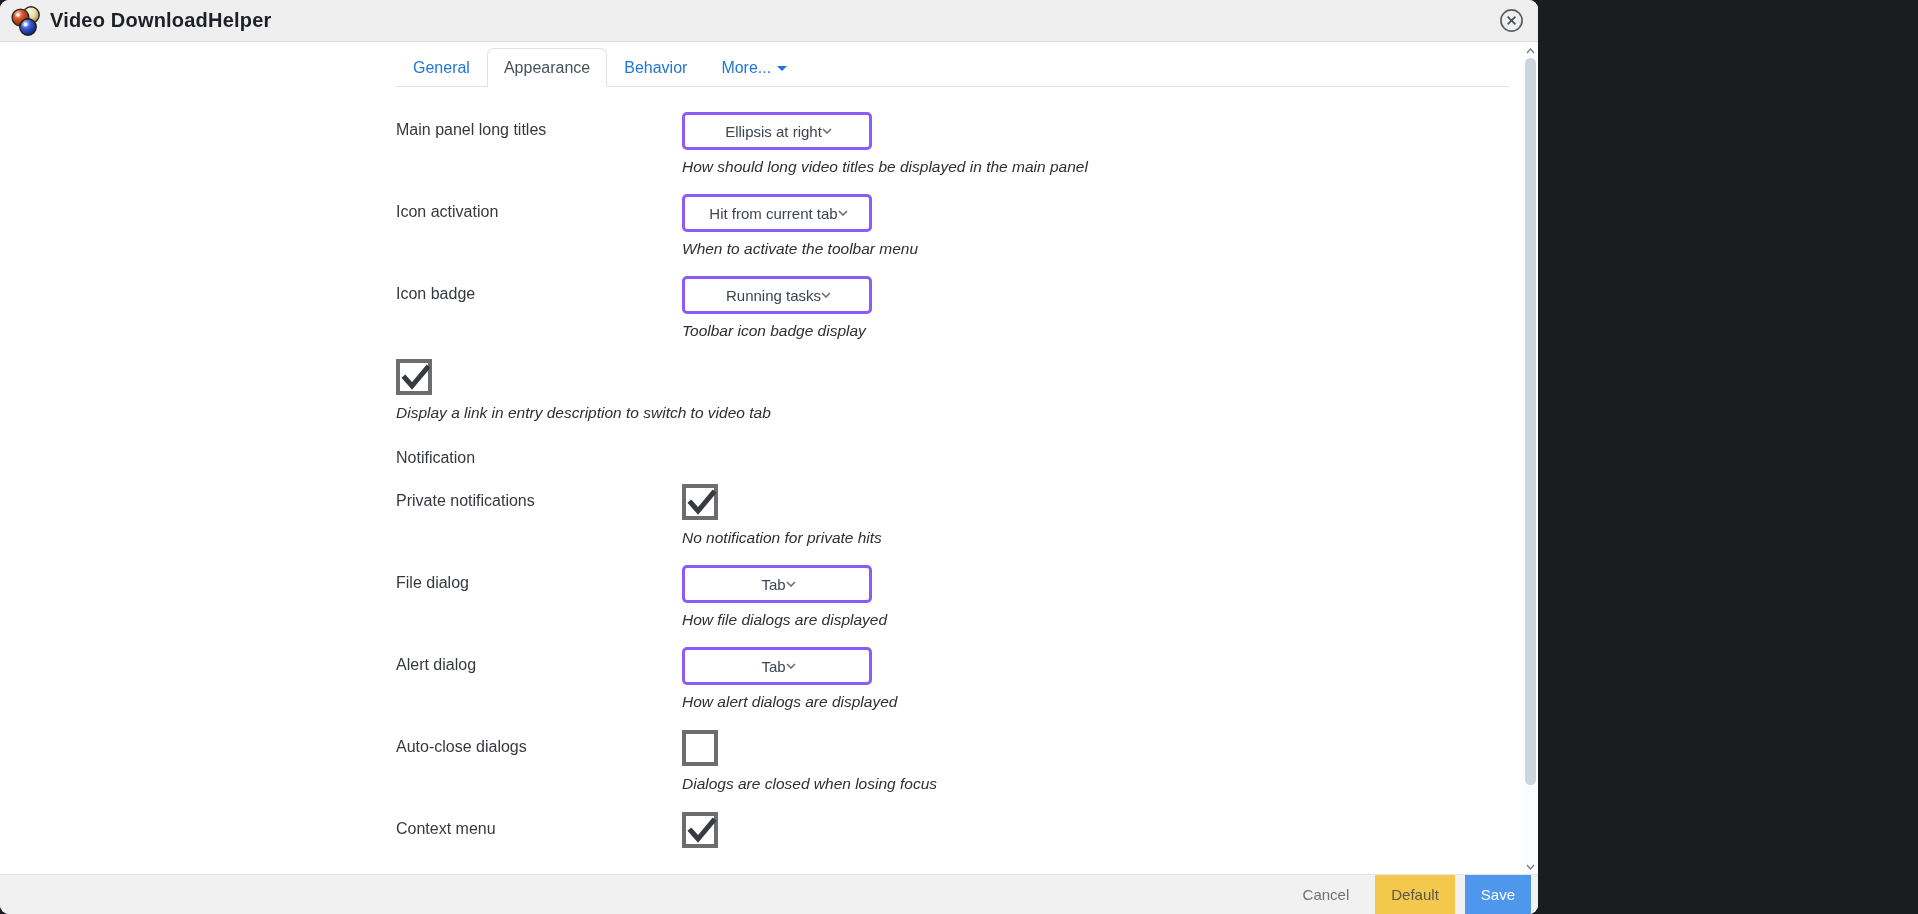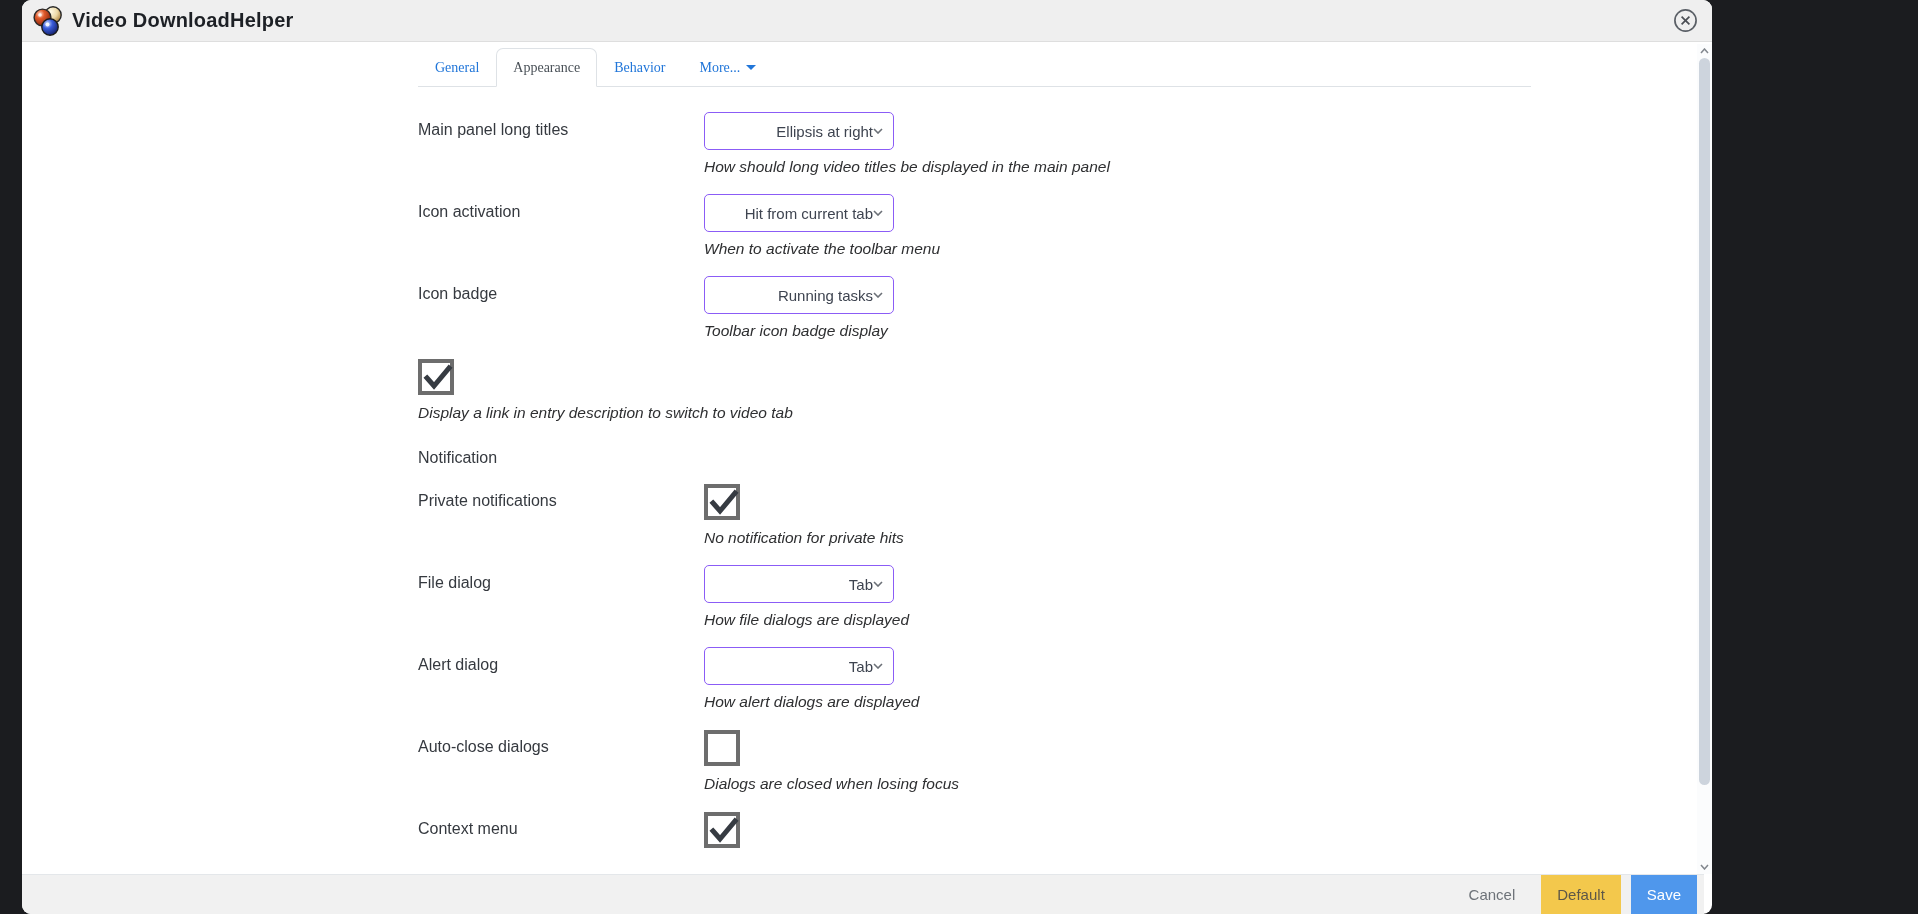--- a/index.html
+++ b/index.html
@@ -3,84 +3,83 @@
 <meta charset="utf-8">
 <style>
   * { box-sizing: border-box; }
   html,body { margin:0; padding:0; }
   body {
     background:#1b1c1f;
     font-family:"Liberation Sans", sans-serif;
     width:1918px; height:914px; overflow:hidden;
   }
   .window {
-    position:relative; width:1690px; height:914px;
-    border-radius:9px; overflow:hidden; background:#ffffff;margin-left:22px;
+    position:relative; width:1538px; height:914px;
+    border-radius:9px; overflow:hidden; background:#ffffff;
   }
 
   
   .header {
     height:42px; background:var(--header_bg,#efefef);
     border-bottom:1px solid #dedede;
     display:flex; align-items:center; padding:0 14px 0 10px;
   }
   .logo { width:32px; height:32px; margin-right:8px; flex:0 0 auto; }
   .app-title { font-size:20px; font-weight:bold; color:#1d2025; letter-spacing:.2px; }
   .close-btn { margin-left:auto; width:26px; height:26px; cursor:pointer; display:flex; align-items:center; justify-content:center; }
 
   
   .content { position:relative; height:832px; overflow:hidden; background:#fff; }
   .container { width:1113px; margin-left:396px; }
 
   .tabs { display:flex; border-bottom:1px solid var(--border_gray,#dee2e6); margin-top:6px; }
   .tab {
-    padding:9px 16px; font-size:14px; line-height:19px;
+    padding:9px 16px; font-size:16px; line-height:19px;
     color:var(--accent_blue,#2176d9); cursor:pointer;
     border:1px solid transparent; border-radius:7px 7px 0 0; margin-bottom:-1px;
     white-space:nowrap;
-    font-family:Liberation Serif, serif;
   }
   .tab.active { color:#495057; background:#fff; border-color:#dee2e6 #dee2e6 #ffffff; }
   .caret-down {
     display:inline-block; margin-left:6px; vertical-align:2px;
     width:0; height:0;
     border-left:5px solid transparent; border-right:5px solid transparent;
     border-top:5px solid var(--accent_blue,#2176d9);
   }
 
   .form { padding-top:25px; }
   .form-row { display:flex; margin-bottom:16px; }
   .row-label { width:286px; font-size:16px; color:#35393f; padding-top:9px; flex:0 0 auto; }
   .row-control { flex:1; }
   .control-line { height:38px; display:flex; align-items:center; }
 
   .select {
     width:190px; height:38px; background:#fff;
-    border:1px solid #8b5cf6; border-radius:5px;
-    display:flex; align-items:center; justify-content:flex-end;
+    border:3px solid #8b5cf6; border-radius:5px;
+    display:flex; align-items:center; justify-content:center;
     padding:0 10px 0 13px; color:#3e4450; font-size:15px; cursor:pointer;
   }
   .select .chev { display:flex; align-items:center; }
 
   .checkbox {
     width:36px; height:36px; background:#fff;
     border:4px solid var(--checkbox_border,#6d6d6d);
     position:relative; cursor:pointer;
   }
   .checkbox svg { position:absolute; left:-1px; top:-2px; display:none; }
   .checkbox.checked svg { display:block; }
 
   .row-desc {
     margin-top:8px; height:20px;
     font-size:15.5px; font-style:italic; color:#2e2f31;
   }
 
   
   .footer {
-    position:absolute; left:0; right:8px; bottom:0; height:40px;
+    position:absolute; left:0; right:0; bottom:0; height:40px;
     background:var(--footer_bg,#f1f1f1); border-top:1px solid #e4e7ea;
     display:flex; align-items:stretch; justify-content:flex-end; padding-right:7px;
   }
   .btn {
     border:none; font-size:15px; padding:0 16px; cursor:pointer;
     display:flex; align-items:center; font-family:"Liberation Sans", sans-serif;
   }
   .btn-cancel  { background:transparent; color:#6d7278; margin-right:10px; }
   .btn-default { background:var(--default_yellow,#f3c84c); color:#5d5748; margin-right:10px; }
   .btn-save    { background:var(--save_blue,#4f97ec); color:#ffffff; }

